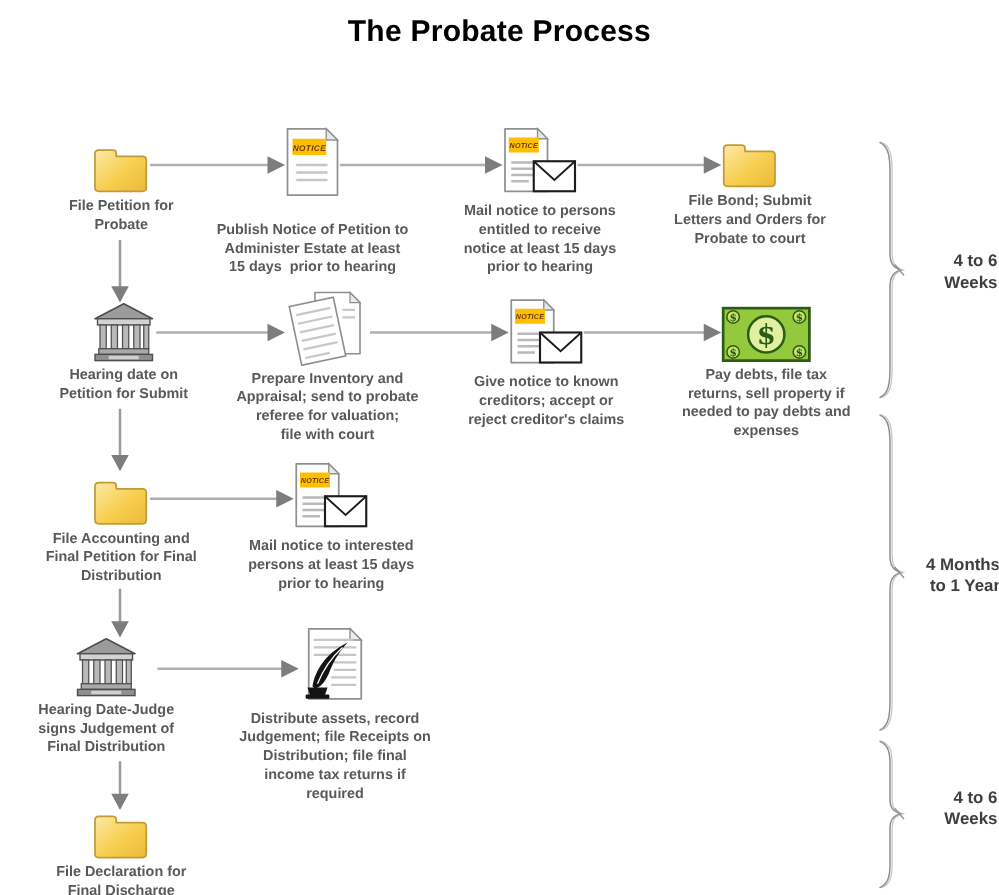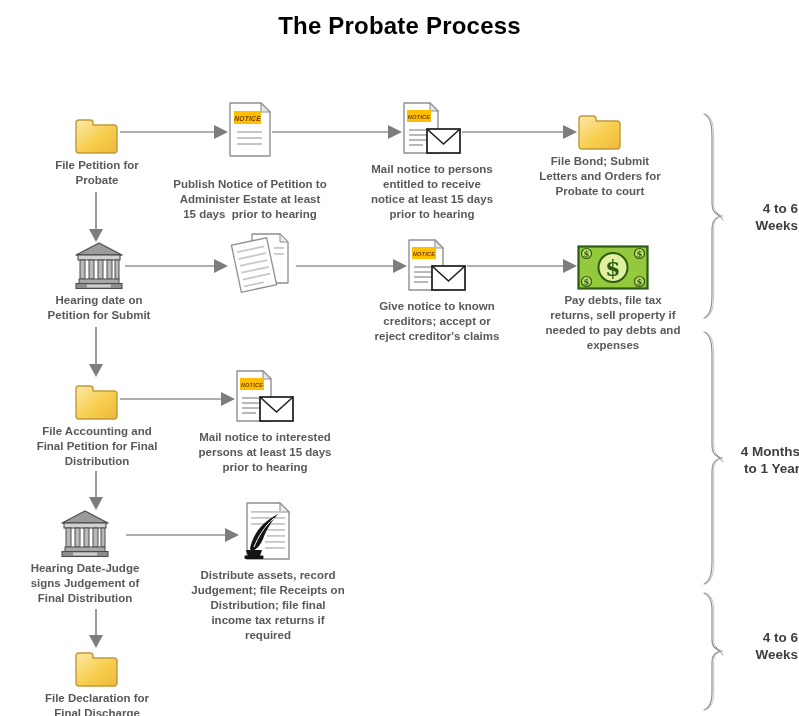--- a/index.html
+++ b/index.html
@@ -119,20 +119,24 @@
       <g transform="rotate(-12 26 34)">
         <rect x="8" y="10" width="36" height="48" fill="#fff" stroke="#8F8F8F" stroke-width="1.3"></rect>
         <rect x="12" y="17" width="28" height="1.8" fill="#C8C8C8"></rect>
         <rect x="12" y="24" width="28" height="1.8" fill="#C8C8C8"></rect>
         <rect x="12" y="31" width="28" height="1.8" fill="#C8C8C8"></rect>
         <rect x="12" y="38" width="28" height="1.8" fill="#C8C8C8"></rect>
         <rect x="12" y="45" width="28" height="1.8" fill="#C8C8C8"></rect>
         <rect x="12" y="52" width="20" height="1.8" fill="#C8C8C8"></rect>
       </g>
     </svg>
+    <div class="lbl">Prepare Inventory and
+Appraisal; send to probate
+referee for valuation;
+file with court</div>
   </div>
 
   <div class="node" style="left:358px;top:238px;width:158px;">
     <svg width="60" height="58" viewBox="0 0 60 58">
       <path d="M2,2 L28,2 L36,10 L36,52 L2,52 Z" fill="#fff" stroke="#909090" stroke-width="1.4" stroke-linejoin="round"></path>
       <path d="M28,2 L28,10 L36,10 Z" fill="#E8E8E8" stroke="#909090" stroke-width="1.1"></path>
       <rect x="5" y="9" width="24" height="12" fill="#FFBF00"></rect>
       <text x="17" y="17.6" font-size="5.7" font-style="italic" font-weight="bold" fill="#6E3D00" text-anchor="middle" letter-spacing="0.2" font-family="'Liberation Sans',sans-serif">NOTICE</text>
       <rect x="7" y="28" width="18" height="2" fill="#B9B9B9"></rect>
       <rect x="7" y="33" width="18" height="2" fill="#B9B9B9"></rect>

